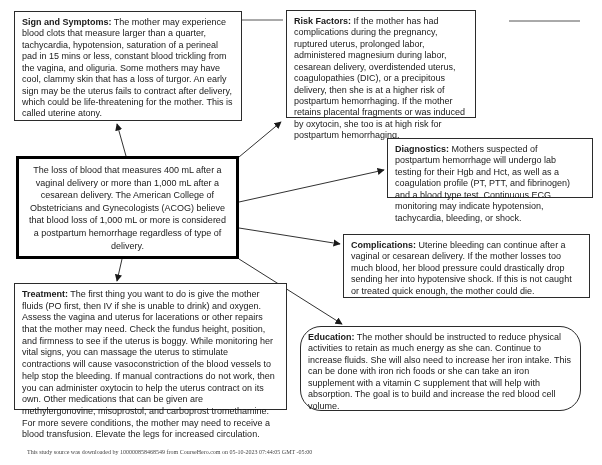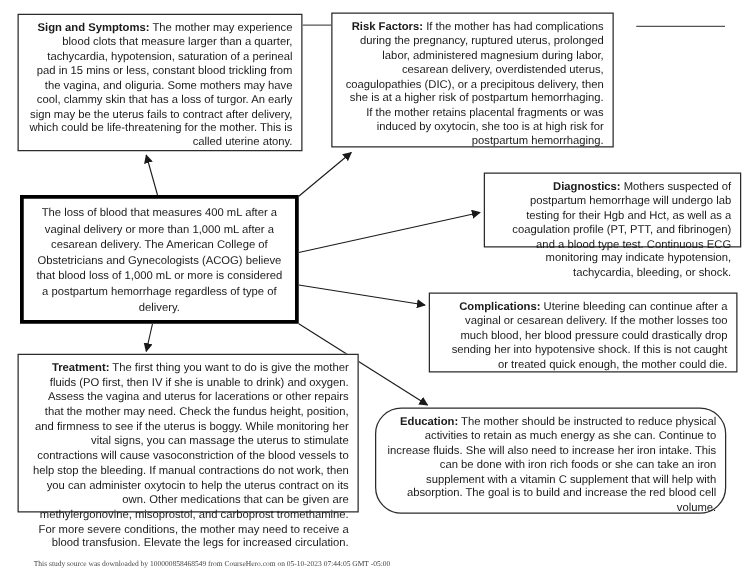--- a/index.html
+++ b/index.html
@@ -20,26 +20,25 @@
   }
   .box {
     position: absolute;
     background: #ffffff;
     border: 1px solid #2b2b2b;
     box-sizing: border-box;
     padding: 5px 7px;
     font-size: 9px;
     line-height: 1.27;
     z-index: 2;
-    text-align: right;
   }
   .box p { margin: 0; }
   .box .lbl { font-weight: bold; }
   .box-signs        { left: 14px;  top: 11px;  width: 228px; height: 110px; }
-  .box-risk         { left: 265px; top: 10px;  width: 226px; height: 108px; }
+  .box-risk         { left: 286px; top: 10px;  width: 190px; height: 108px; }
   .box-central      { left: 16px;  top: 156px; width: 223px; height: 103px;
                       border: 3px solid #000000; text-align: center; line-height: 1.4; }
   .box-central .central-title { font-weight: bold; text-decoration: underline; margin-bottom: 1px; }
   .box-diagnostics  { left: 387px; top: 138px; width: 206px; height: 60px; }
   .box-complications{ left: 343px; top: 234px; width: 247px; height: 64px; }
   .box-treatment    { left: 14px;  top: 283px; width: 273px; height: 127px; line-height: 1.3; }
   .box-education    { left: 300px; top: 326px; width: 281px; height: 85px; border-radius: 21px; }
   .footer {
     position: absolute;
     left: 27px; top: 449px;

